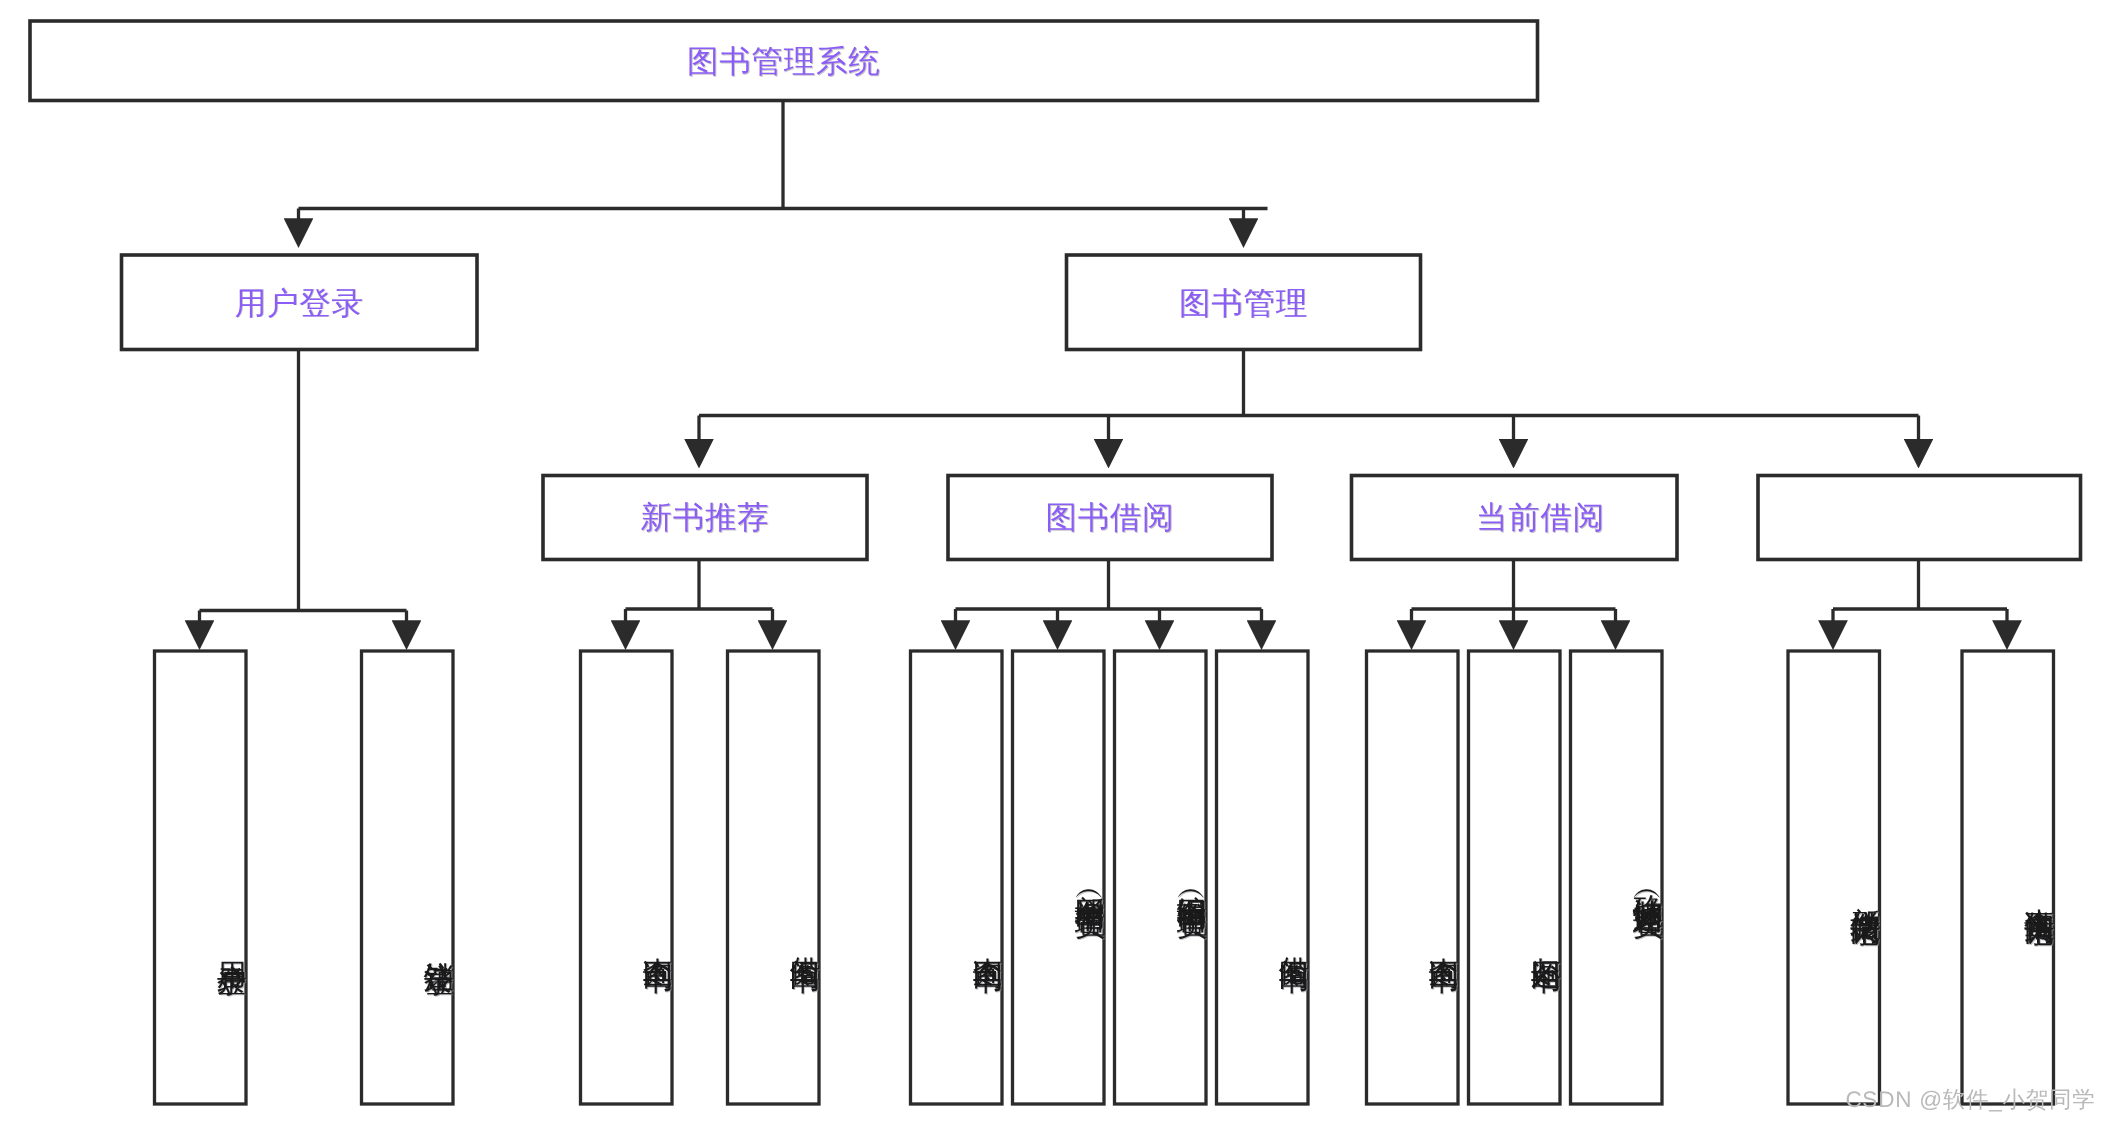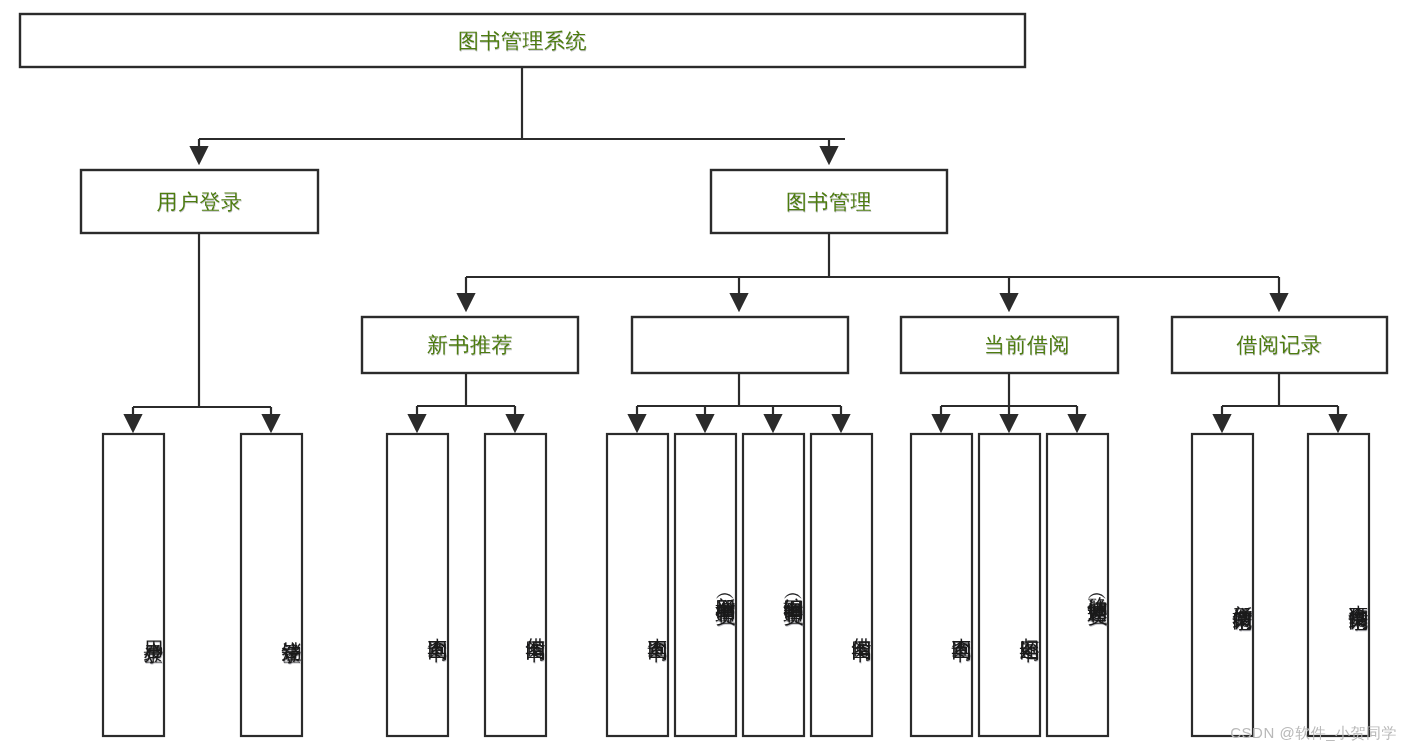--- a/index.html
+++ b/index.html
@@ -44,21 +44,21 @@
   .arrow-head {
     fill: #2b2b2b;
     stroke: none;
   }
   
   .label-h {
     position: absolute;
     display: flex;
     align-items: center;
     justify-content: center;
-    color: #4d7c0f;
+    color: #8b5cf6;
     font-size: 21px;
     letter-spacing: 0.5px;
     white-space: nowrap;
     text-shadow: 0.6px 0.6px 0 rgba(150,150,160,0.55);
     pointer-events: none;
   }
   .label-v {
     position: absolute;
     display: flex;
     align-items: flex-start;
@@ -177,22 +177,22 @@
     <rect class="node-box-thin" x="1192" y="434" width="61" height="302"></rect>
     <rect class="node-box-thin" x="1308" y="434" width="61" height="302"></rect>
   </svg>
 
   <div class="label-h" style="left:20px; top:14px; width:1005px; height:53px;">图书管理系统</div>
 
   <div class="label-h" style="left:81px; top:170px; width:237px; height:63px;">用户登录</div>
   <div class="label-h" style="left:362px; top:317px; width:216px; height:56px;">新书推荐</div>
 
   <div class="label-h" style="left:711px; top:170px; width:236px; height:63px;">图书管理</div>
+  <div class="label-h" style="left:632px; top:317px; width:216px; height:56px;">图书借阅</div>
   <div class="label-h" style="left:901px; top:317px; width:252px; height:56px;">当前借阅</div>
-  <div class="label-h" style="left:1172px; top:317px; width:215px; height:56px;">借阅记录</div>
 
   <div class="label-v" style="left:103px; top:520px; width:61px; height:216px;">用户登录</div>
   <div class="label-v" style="left:241px; top:520px; width:61px; height:216px;">注销登录</div>
 
   <div class="label-v" style="left:387px; top:513px; width:61px; height:223px;">查询图书</div>
   <div class="label-v" style="left:485px; top:513px; width:61px; height:223px;">借阅图书</div>
 
   <div class="label-v" style="left:607px; top:513px; width:61px; height:223px;">查询图书</div>
   <div class="label-v" style="left:675px; top:440px; width:61px; height:296px;">新增图书（管理员）</div>
   <div class="label-v" style="left:743px; top:440px; width:61px; height:296px;">编辑图书（管理员）</div>

